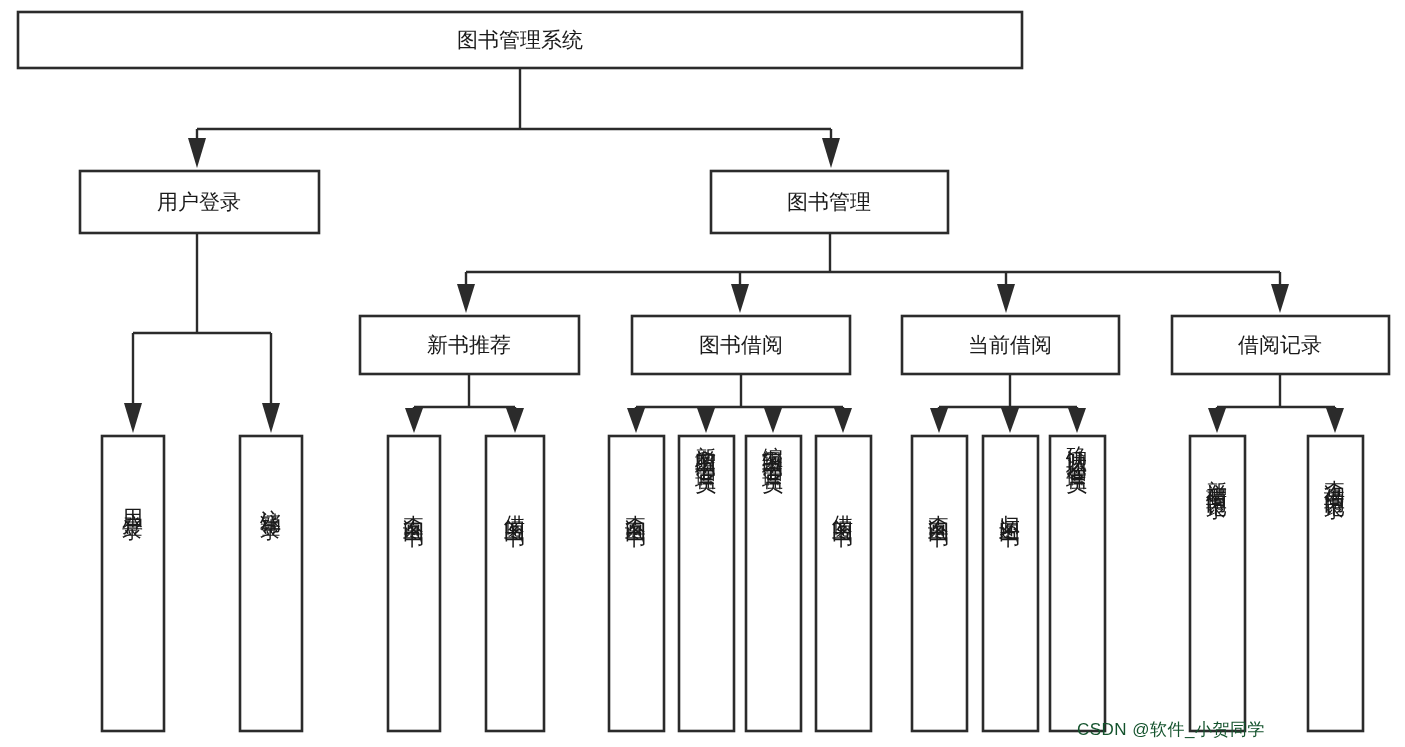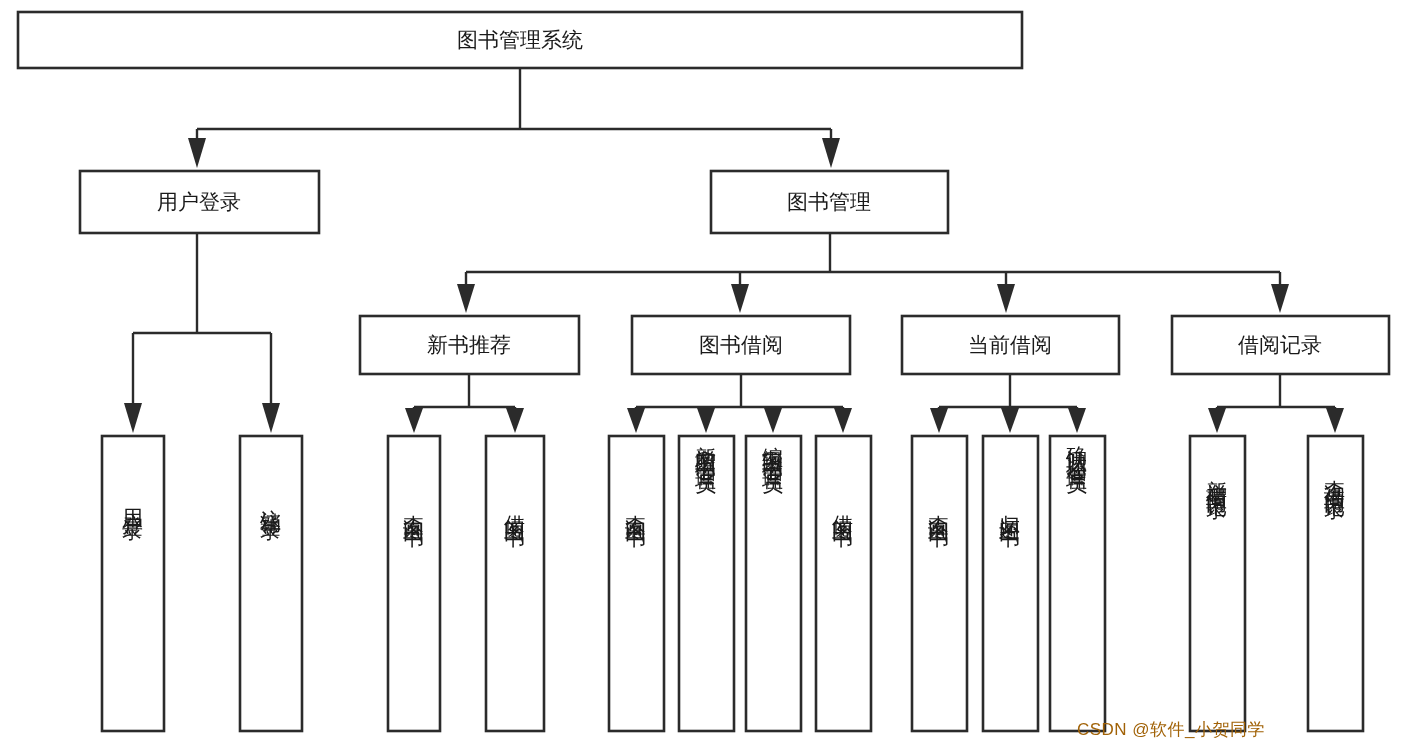--- a/index.html
+++ b/index.html
@@ -57,21 +57,21 @@
     text-orientation: upright;
     text-anchor: middle;
     letter-spacing: 4px;
   }
   .watermark-text {
     position: absolute;
     right: 10px;
     bottom: 6px;
     font-family: "Liberation Sans", "DejaVu Sans", sans-serif;
     font-size: 17px;
-    color: #a16207;
+    color: #14532d;
     white-space: nowrap;
     pointer-events: none;
     letter-spacing: 0.5px;
   }
 </style>
 </head>
 <body>
 
 <div id="diagram-root">
 

